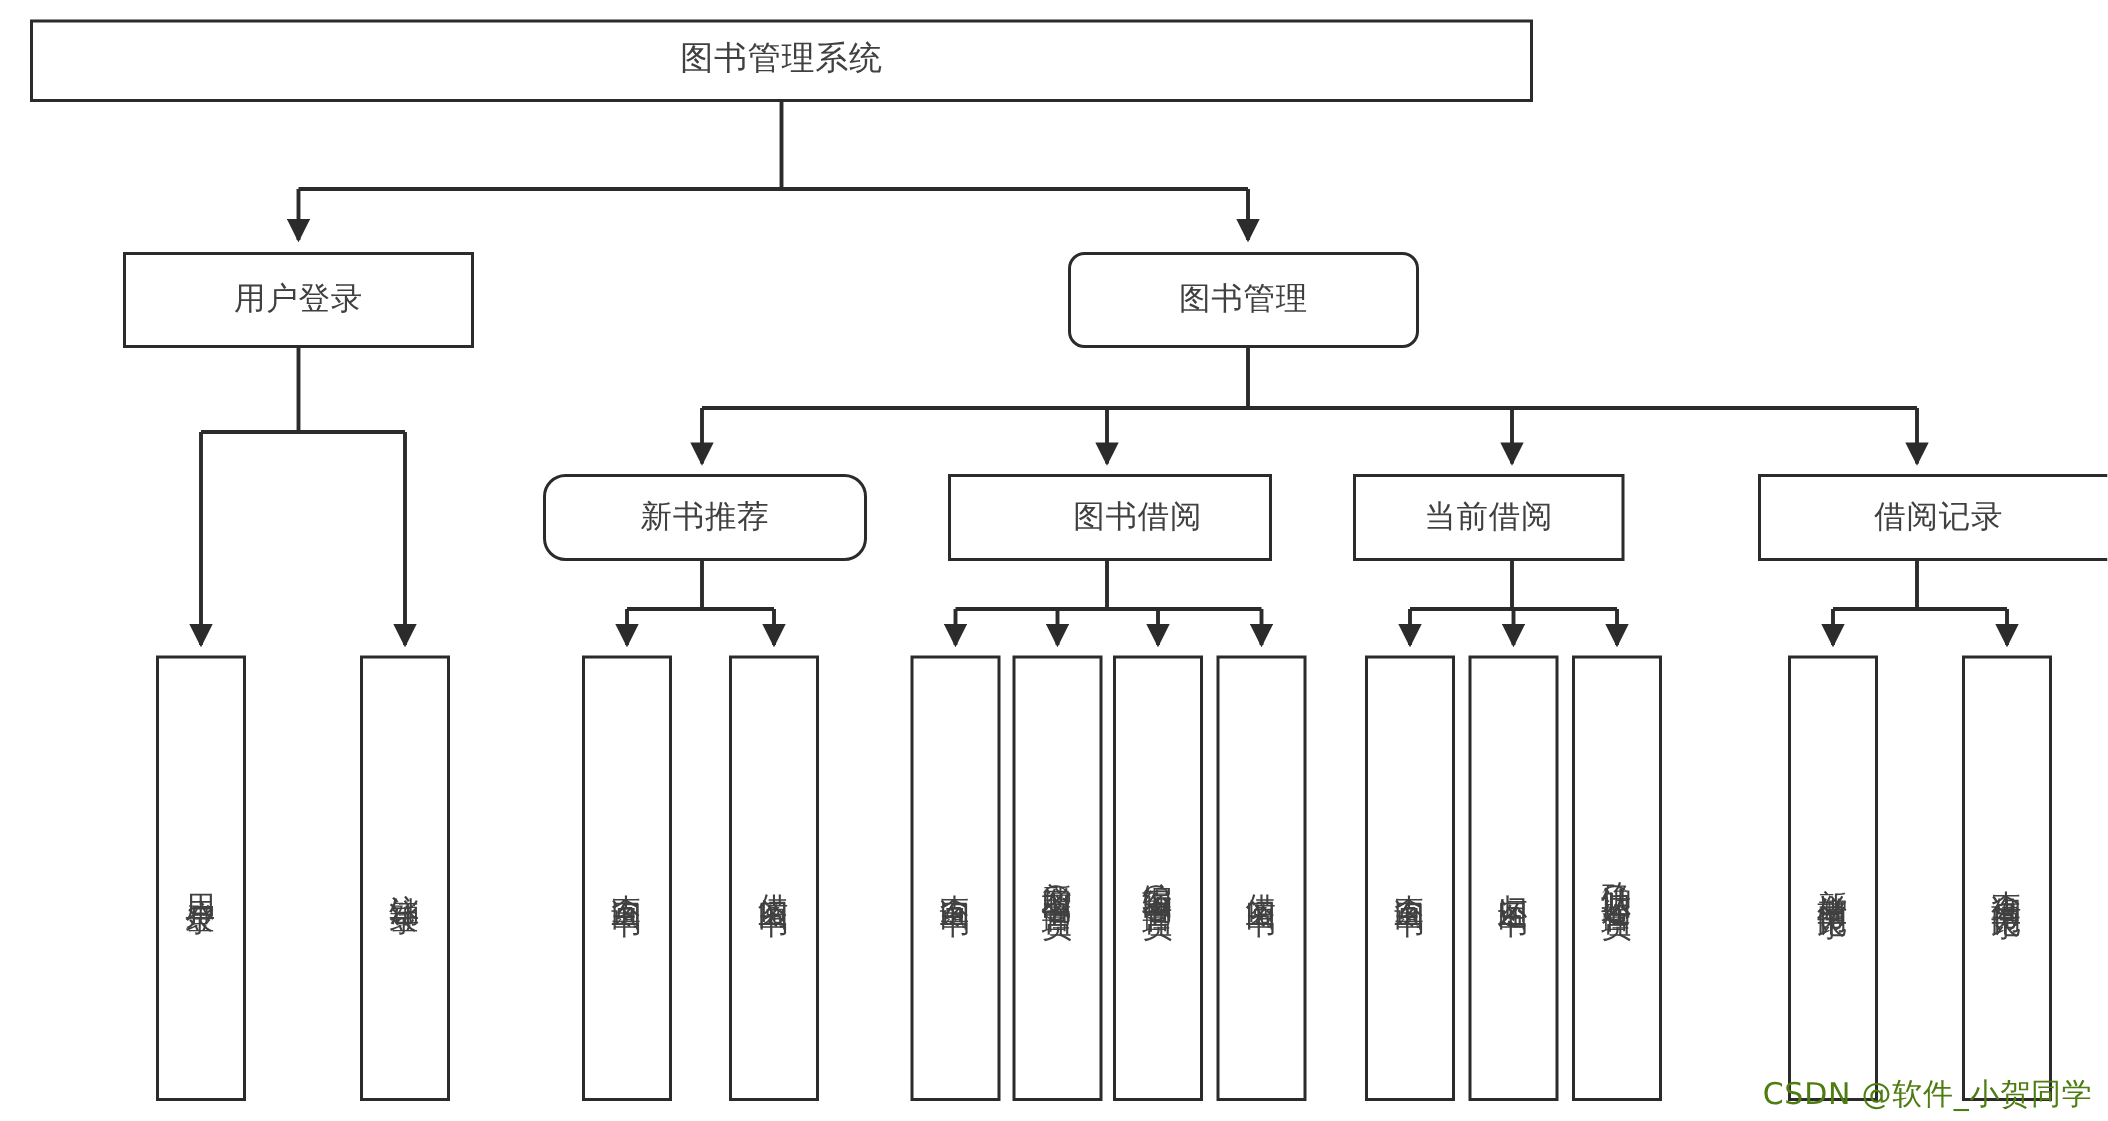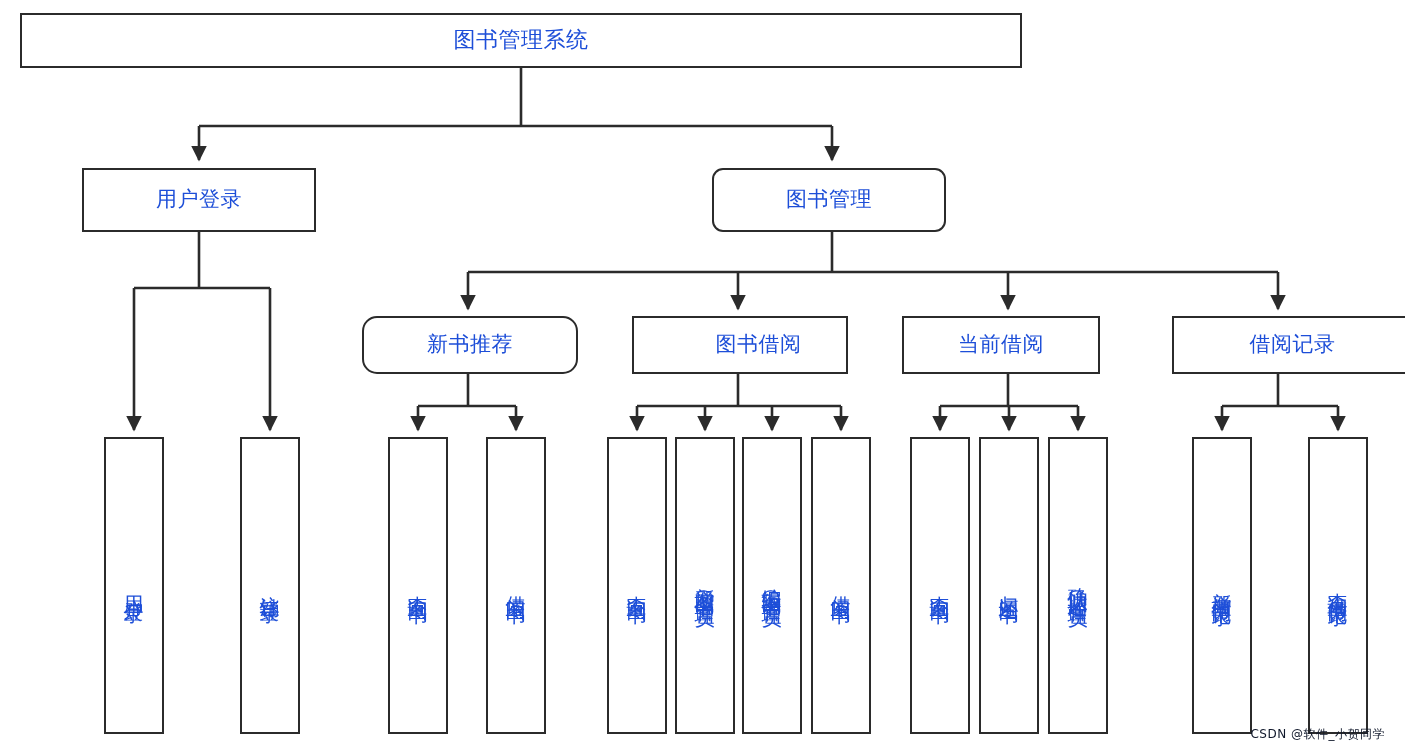--- a/index.html
+++ b/index.html
@@ -24,21 +24,21 @@
     pointer-events: none;
   }
   .node {
     position: absolute;
     box-sizing: border-box;
     border: 2px solid #2b2b2b;
     background: #ffffff;
     display: flex;
     align-items: center;
     justify-content: center;
-    color: #1d4ed8;
+    color: #404040;
     z-index: 2;
   }
   .node.h {
     font-size: 21px;
     line-height: 1.2;
     letter-spacing: 0.5px;
   }
   .node.v {
     writing-mode: vertical-rl;
     text-orientation: upright;
@@ -50,24 +50,24 @@
   .node.v .vtext {
     writing-mode: vertical-rl;
     text-orientation: upright;
     white-space: nowrap;
   }
   .node.root {
     font-size: 22px;
   }
   .watermark {
     position: absolute;
-    right: 20px;
+    right: 10px;
     bottom: 4px;
-    font-size: 12px;
-    color: #0f172a;
+    font-size: 20px;
+    color: #4d7c0f;
     z-index: 5;
     white-space: nowrap;
     letter-spacing: 0.5px;
   }
 </style>
 </head>
 <body>
 
 <div id="canvas">
 
@@ -121,21 +121,21 @@
     </g>
   </svg>
 
   <div class="node h root" style="left:20px; top:13px; width:1002px; height:55px;">图书管理系统</div>
 
   <div class="node h" style="left:82px; top:168px; width:234px; height:64px;">用户登录</div>
   <div class="node h" style="left:712px; top:168px; width:234px; height:64px;border-radius:11px;">图书管理</div>
 
   <div class="node h" style="left:362px; top:316px; width:216px; height:58px;border-radius:15px;">新书推荐</div>
   <div class="node h" style="left:632px; top:316px; width:216px; height:58px;padding-left:37px;">图书借阅</div>
-  <div class="node h" style="left:902px; top:316px; width:198px; height:58px;">当前借阅</div>
+  <div class="node h" style="left:902px; top:316px; width:181px; height:58px;">当前借阅</div>
   <div class="node h" style="left:1172px; top:316px; width:241px; height:58px;">借阅记录</div>
 
   <div class="node v" style="left:104px; top:437px; width:60px; height:297px;">
     <span class="vtext">用户登录</span>
   </div>
   <div class="node v" style="left:240px; top:437px; width:60px; height:297px;">
     <span class="vtext">注销登录</span>
   </div>
 
   <div class="node v" style="left:388px; top:437px; width:60px; height:297px;">

